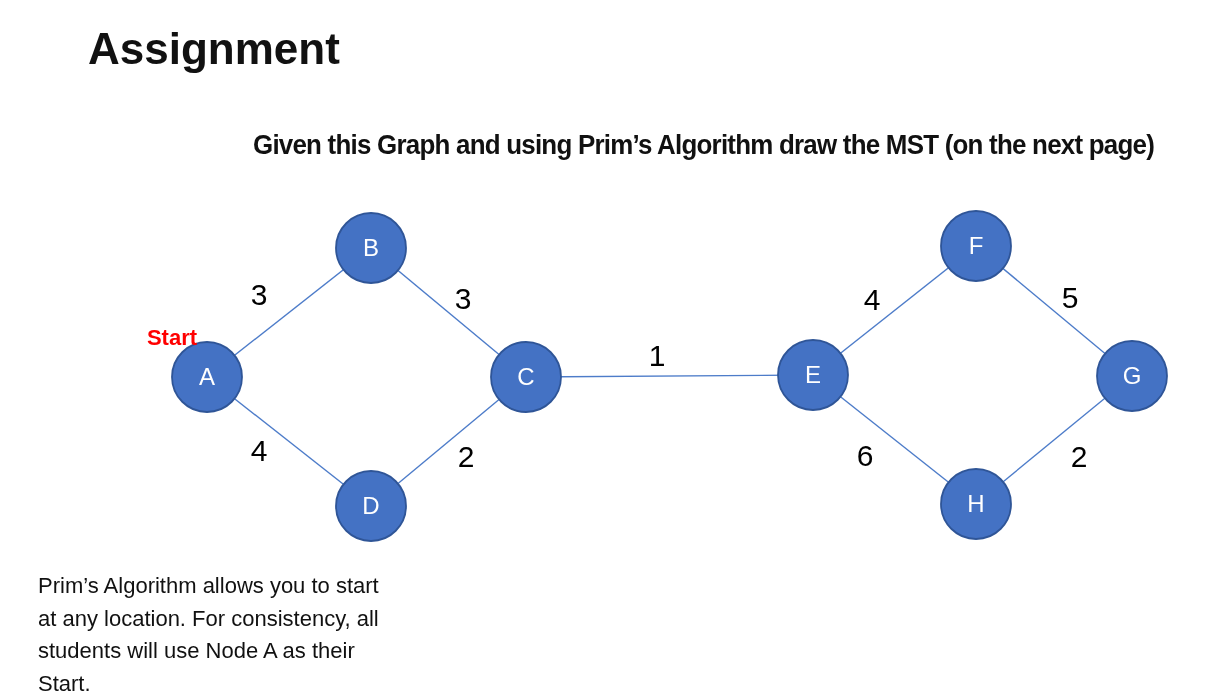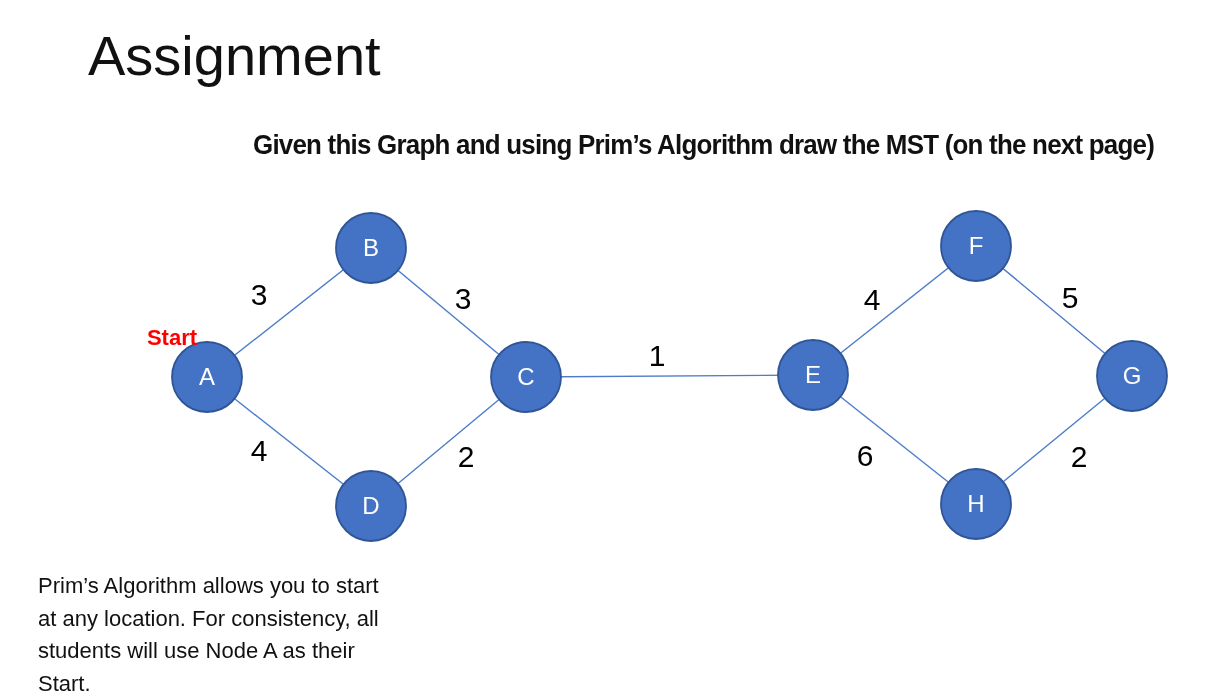--- a/index.html
+++ b/index.html
@@ -15,22 +15,22 @@
     position: relative;
     width: 1224px;
     height: 698px;
     background: #ffffff;
   }
   .slide-title {
     position: absolute;
     left: 88px;
     top: 24px;
     margin: 0;
-    font-size: 56px;
-    font-weight: 400;
+    font-size: 44px;
+    font-weight: 700;
     line-height: 1.15;
     color: #111111;
     letter-spacing: 0px;
     white-space: nowrap;
   }
   .slide-subtitle {
     position: absolute;
     left: 253px;
     top: 130px;
     font-size: 27px;

